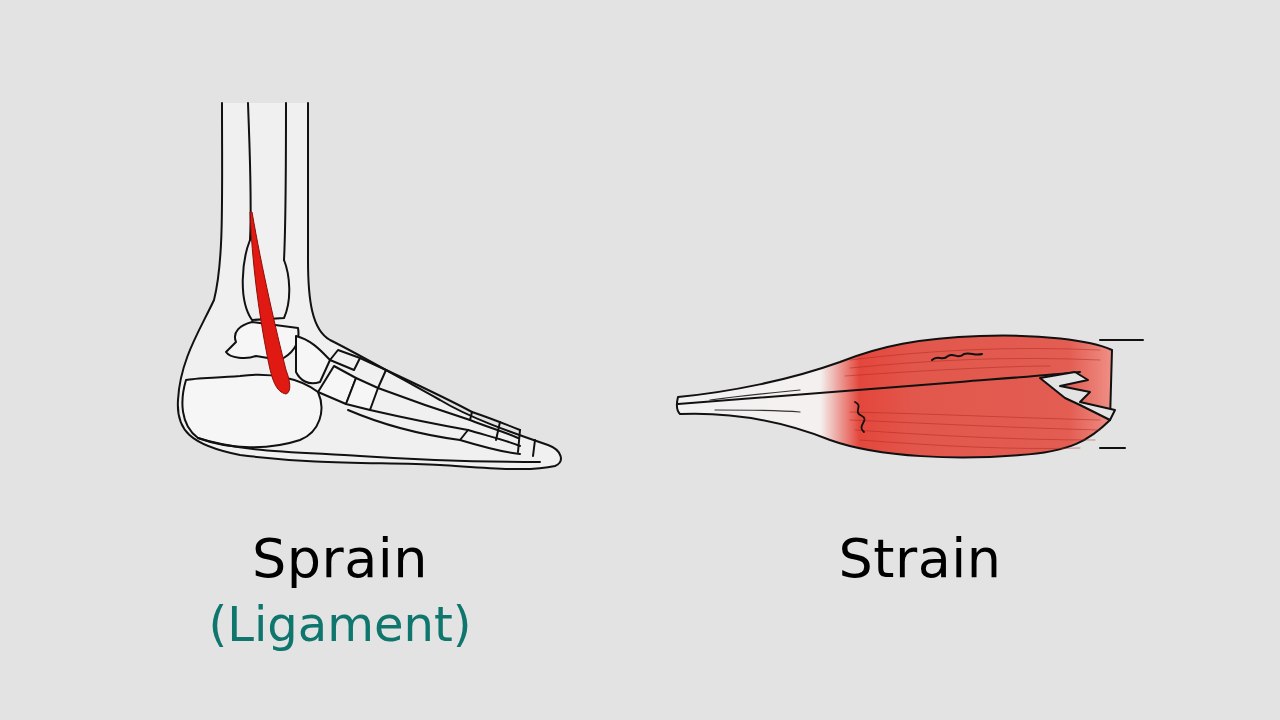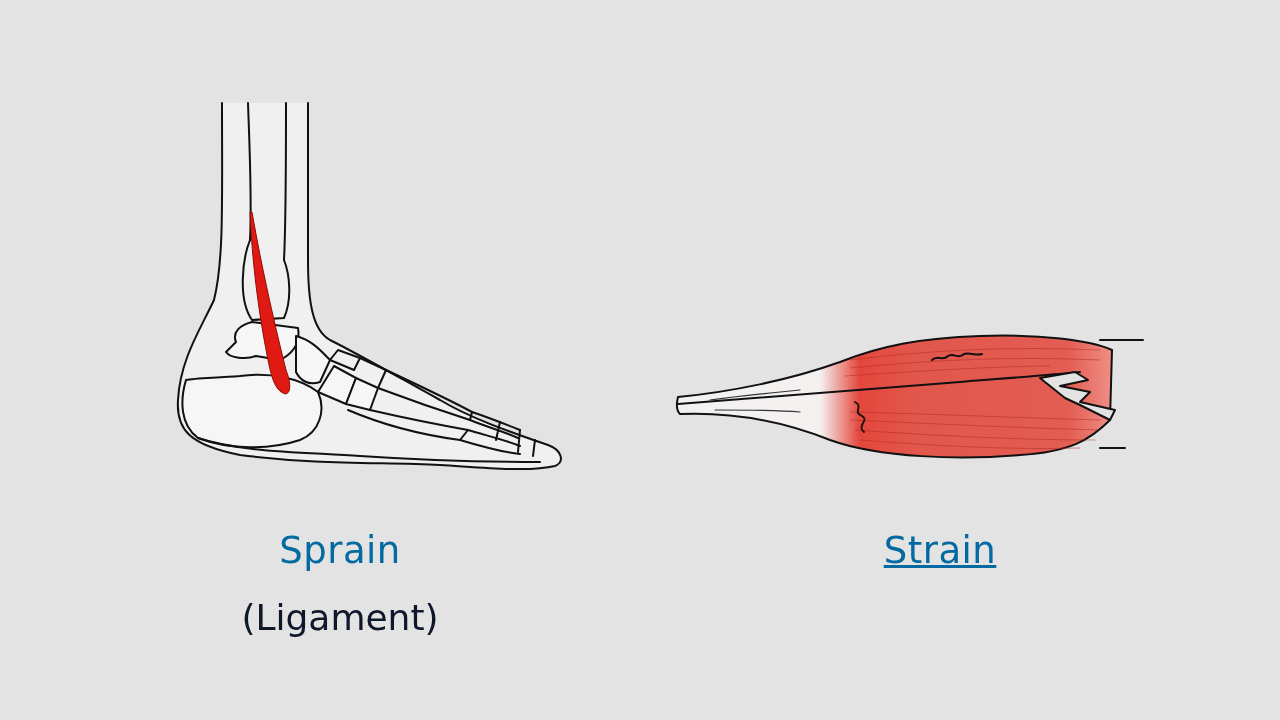--- a/index.html
+++ b/index.html
@@ -17,37 +17,37 @@
     background: #e3e3e3;
   }
   .illustration {
     position: absolute;
     left: 0;
     top: 0;
   }
   .label-title {
     position: absolute;
     font-family: "DejaVu Sans", "Liberation Sans", sans-serif;
-    color: #0369a1;
-    font-size: 37px;
+    color: #000000;
+    font-size: 54px;
     line-height: 1;
     text-align: center;
     letter-spacing: 0.5px;
   }
   .label-sub {
     position: absolute;
     font-family: "DejaVu Sans", "Liberation Sans", sans-serif;
-    color: #0f172a;
-    font-size: 36px;
+    color: #0f766e;
+    font-size: 48px;
     line-height: 1;
     text-align: center;
   }
   #sprain-title { left: 190px; width: 300px; top: 532px; }
   #sprain-sub   { left: 190px; width: 300px; top: 600px; }
-  #strain-title { left: 790px; width: 300px; top: 532px; text-decoration: underline; }
+  #strain-title { left: 770px; width: 300px; top: 532px; }
   #strain-sub   { left: 720px; width: 400px; top: 600px; }
 </style>
 </head>
 <body>
 
 <div class="stage">
 
   <svg class="illustration" width="1280" height="720" viewBox="0 0 1280 720">
     <defs>
       <linearGradient id="muscleGrad" x1="0" y1="0" x2="1" y2="0">

